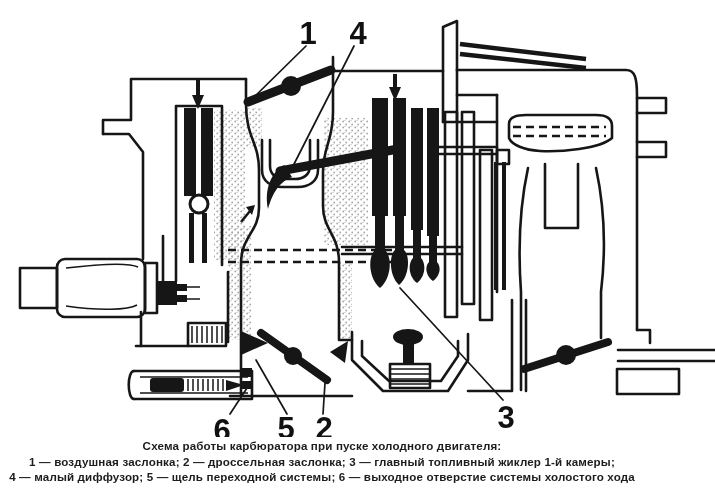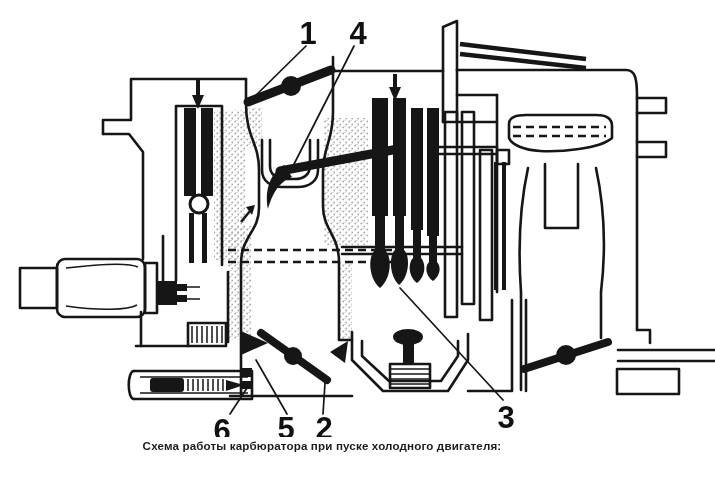--- a/index.html
+++ b/index.html
@@ -193,14 +193,16 @@
       <text class="callout" x="358" y="44">4</text>
       <text class="callout" x="222" y="441">6</text>
       <text class="callout" x="286" y="439">5</text>
       <text class="callout" x="324" y="439">2</text>
       <text class="callout" x="506" y="428">3</text>
     </g>
   </svg>
 
   <div class="caption">
     <div class="t">Схема работы карбюратора при пуске холодного двигателя:</div>
+    <div class="t">1 — воздушная заслонка; 2 — дроссельная заслонка; 3 — главный топливный жиклер 1-й камеры;</div>
+    <div class="t">4 — малый диффузор; 5 — щель переходной системы; 6 — выходное отверстие системы холостого хода</div>
   </div>
 </div>
 
 </body></html>

